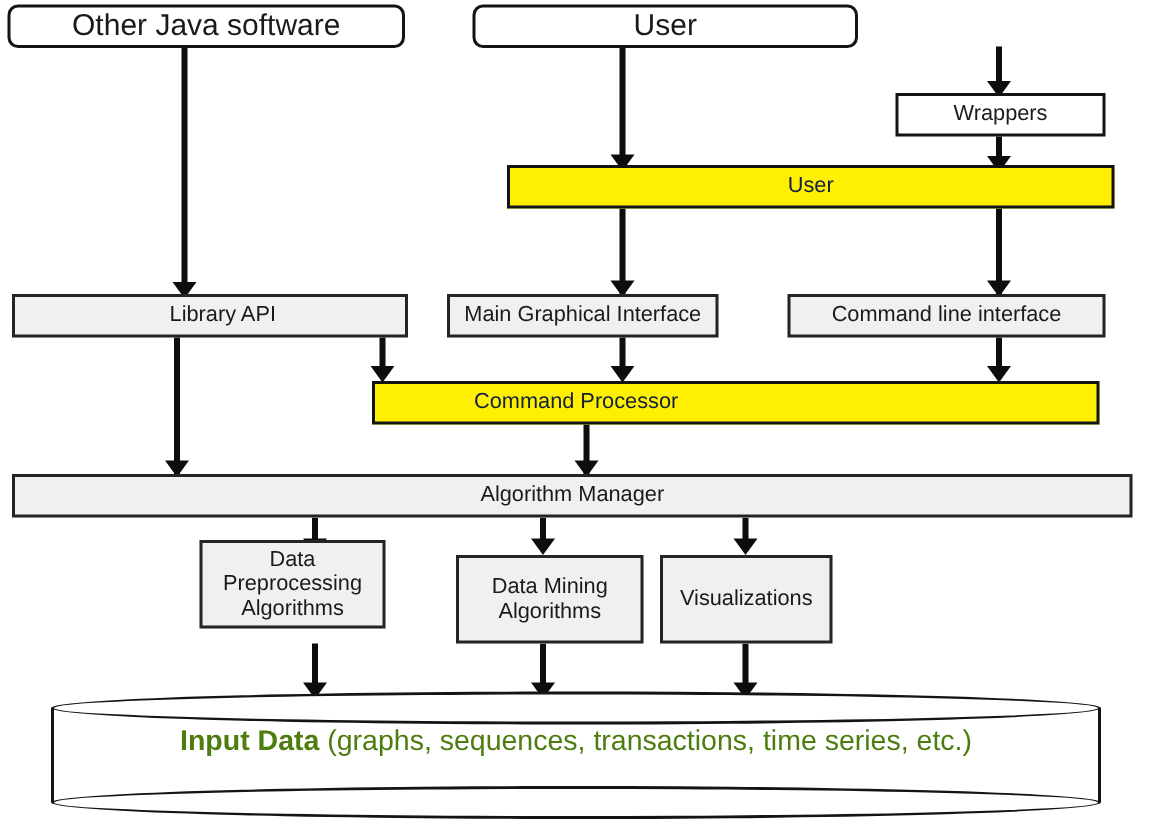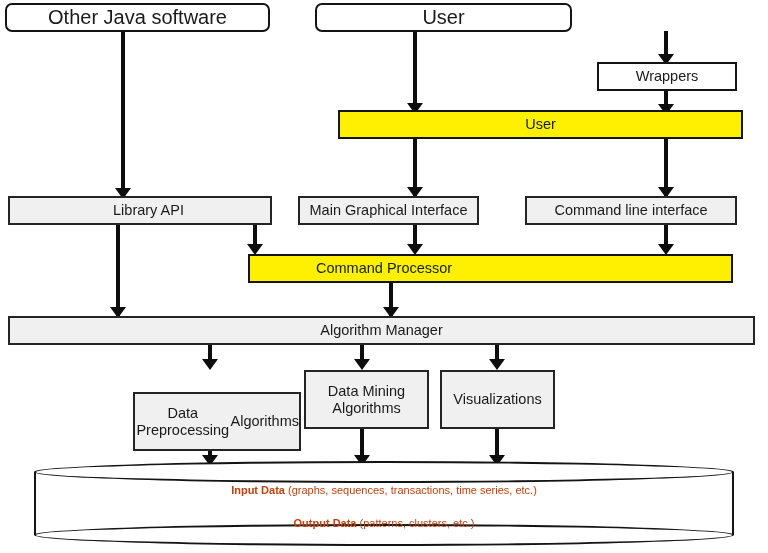--- a/index.html
+++ b/index.html
@@ -99,22 +99,22 @@
     border-radius: 50%;
     background: #ffffff;
     box-sizing: border-box;
   }
   .cyl-top { top: 0; }
   .cyl-bottom { bottom: 0; background: transparent; }
   .cyl-text {
     position: absolute;
     left: 0; right: 0;
     text-align: center;
-    font-size: 11px;
-    color: #c2410c;
+    font-size: 19px;
+    color: #4d7c0f;
     z-index: 4;
   }
   .cyl-text b { font-weight: bold; }
 </style>
 </head>
 <body>
 
 <div id="canvas">
 
   <div class="edge v" style="left:121px; top:31px; height:164px;"></div>
@@ -198,39 +198,36 @@
   </div>
 
   <div class="node yellow bar-left-text" style="left:248px; top:254px; width:485px; height:29px; padding-left:66px;">
     <span class="lbl">Command Processor</span>
   </div>
 
   <div class="node grey" style="left:8px; top:316px; width:747px; height:29px;">
     <span>Algorithm Manager</span>
   </div>
 
-  <div class="node grey" style="left:133px; top:392px; width:168px; height:59px; flex-direction:row;">
+  <div class="node grey" style="left:133px; top:360px; width:124px; height:59px; flex-direction:column;">
     <span>Data Preprocessing</span>
     <span>Algorithms</span>
   </div>
 
   <div class="node grey" style="left:304px; top:370px; width:125px; height:59px; flex-direction:column;">
     <span>Data Mining</span>
     <span>Algorithms</span>
   </div>
 
   <div class="node grey" style="left:440px; top:370px; width:115px; height:59px;">
     <span>Visualizations</span>
   </div>
 
   <div class="cylinder" style="left:34px; top:461px; width:700px; height:85px;">
     <div class="cyl-body"></div>
     <div class="cyl-top"></div>
     <div class="cyl-bottom"></div>
     <div class="cyl-text" style="top:23px;">
       <b>Input Data</b><span> (graphs, sequences, transactions, time series, etc.)</span>
     </div>
-    <div class="cyl-text" style="top:56px;">
-      <b>Output Data</b><span> (patterns, clusters, etc.)</span>
-    </div>
   </div>
 
 </div>
 
 </body></html>

